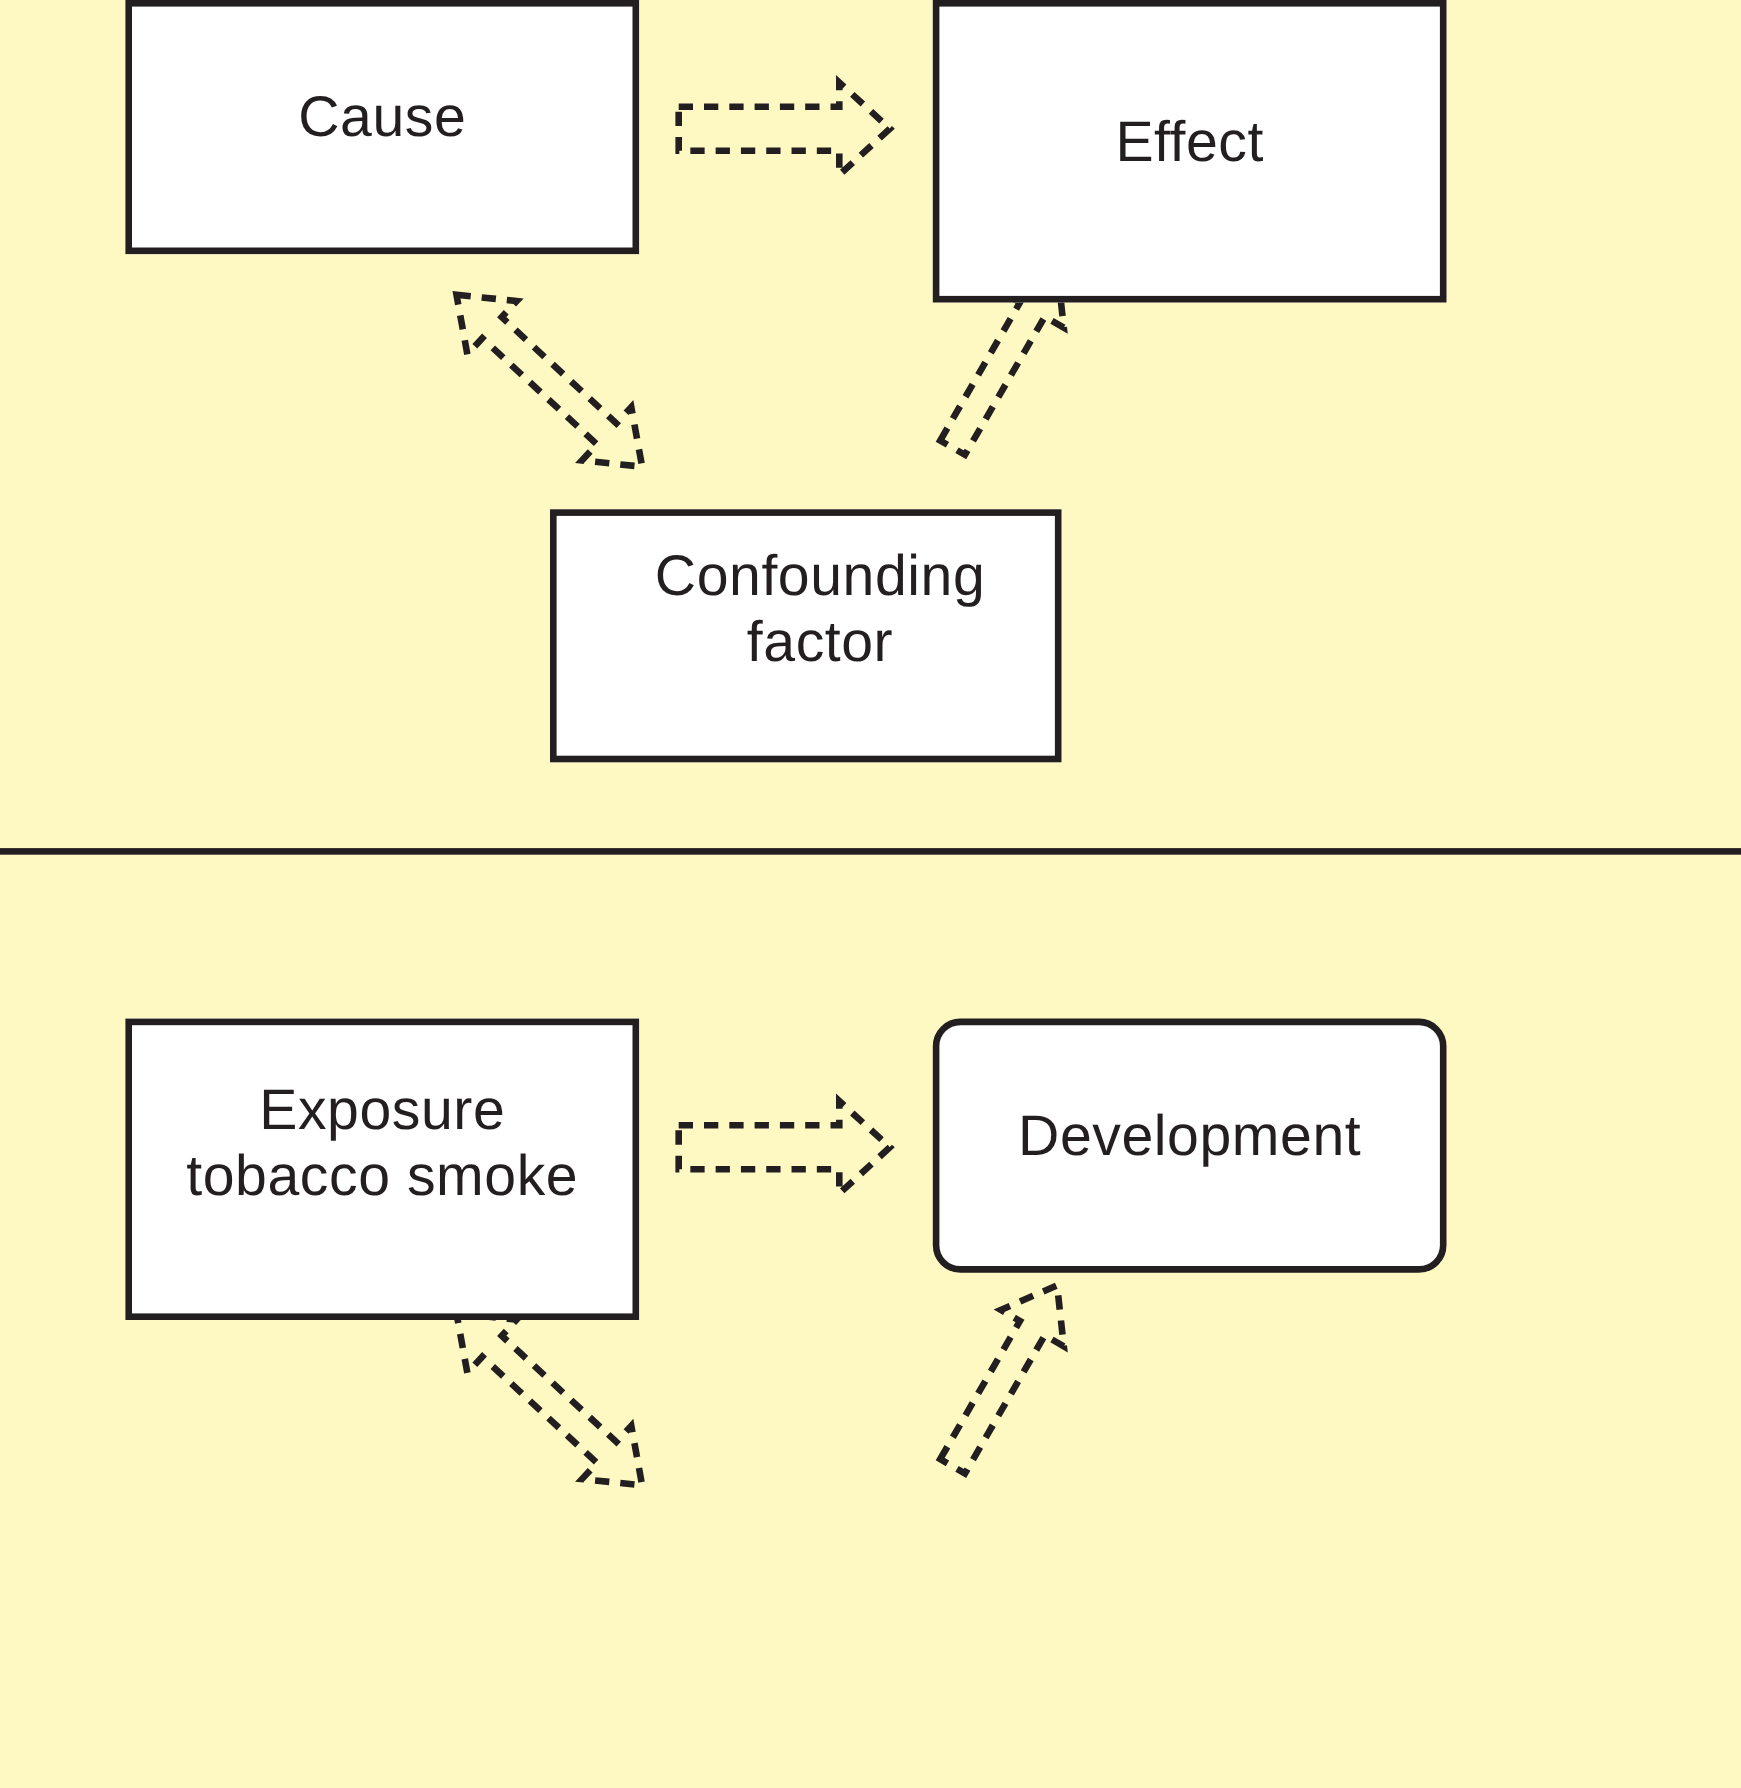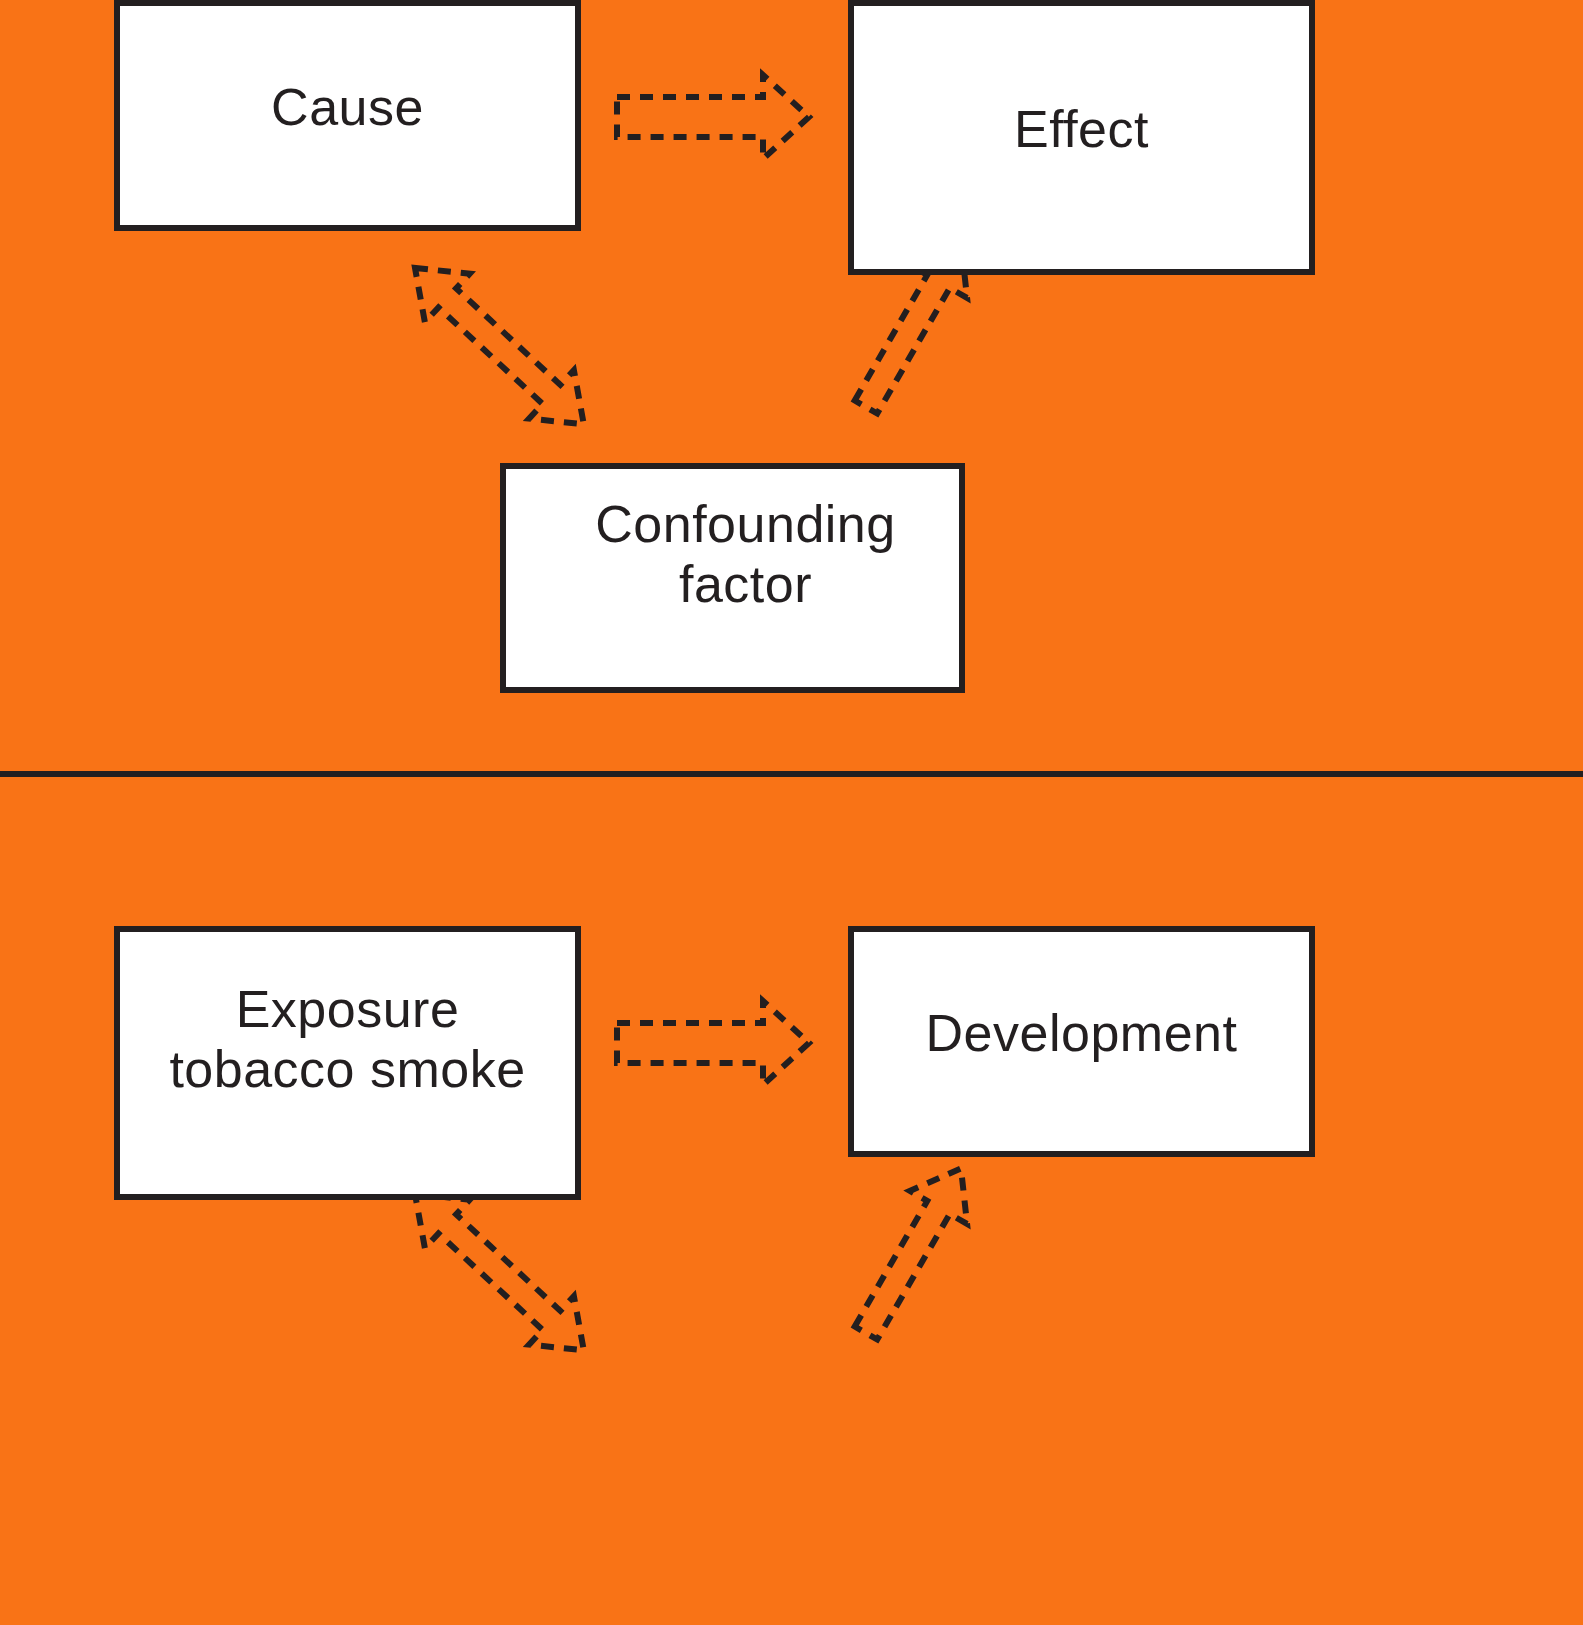--- a/index.html
+++ b/index.html
@@ -4,21 +4,21 @@
 <style>
   html, body {
     margin: 0;
     padding: 0;
     background: #ffffff;
   }
   .canvas {
     position: relative;
     width: 1583px;
     height: 1625px;
-    background: #f97316;
+    background: #fef9c3;
     overflow: hidden;
     font-family: "Liberation Sans", "DejaVu Sans", sans-serif;
   }
   .box {
     position: absolute;
     box-sizing: border-box;
     border: 6px solid #231f20;
     background: #ffffff;
     display: flex;
     align-items: center;
@@ -34,21 +34,21 @@
     transform: translateY(-8px);
   }
   .box.two-line .label {
     transform: translateY(-24px);
   }
   
   .cause-box        { left: 114px; top: 0px;    width: 467px; height: 231px; }
   .effect-box       { left: 848px; top: 0px;    width: 467px; height: 275px; }
   .confounding-box  { left: 500px; top: 463px;  width: 465px; height: 230px; padding-left: 26px; }
   .exposure-box     { left: 114px; top: 926px;  width: 467px; height: 274px; }
-  .development-box  { left: 848px; top: 926px;  width: 467px; height: 231px; }
+  .development-box  { left: 848px; top: 926px;  width: 467px; height: 231px; border-radius: 25px; }
   .population-box   { left: 500px; top: 1389px; width: 465px; height: 227px; }
   .divider {
     position: absolute;
     left: 0;
     top: 771px;
     width: 1583px;
     height: 6px;
     background: #231f20;
   }
   .arrows-layer {

